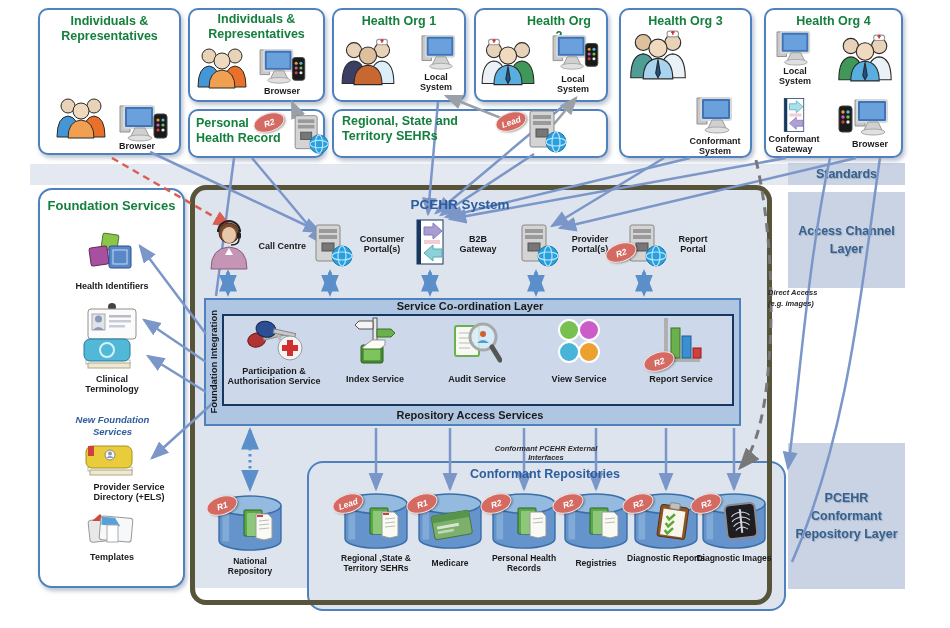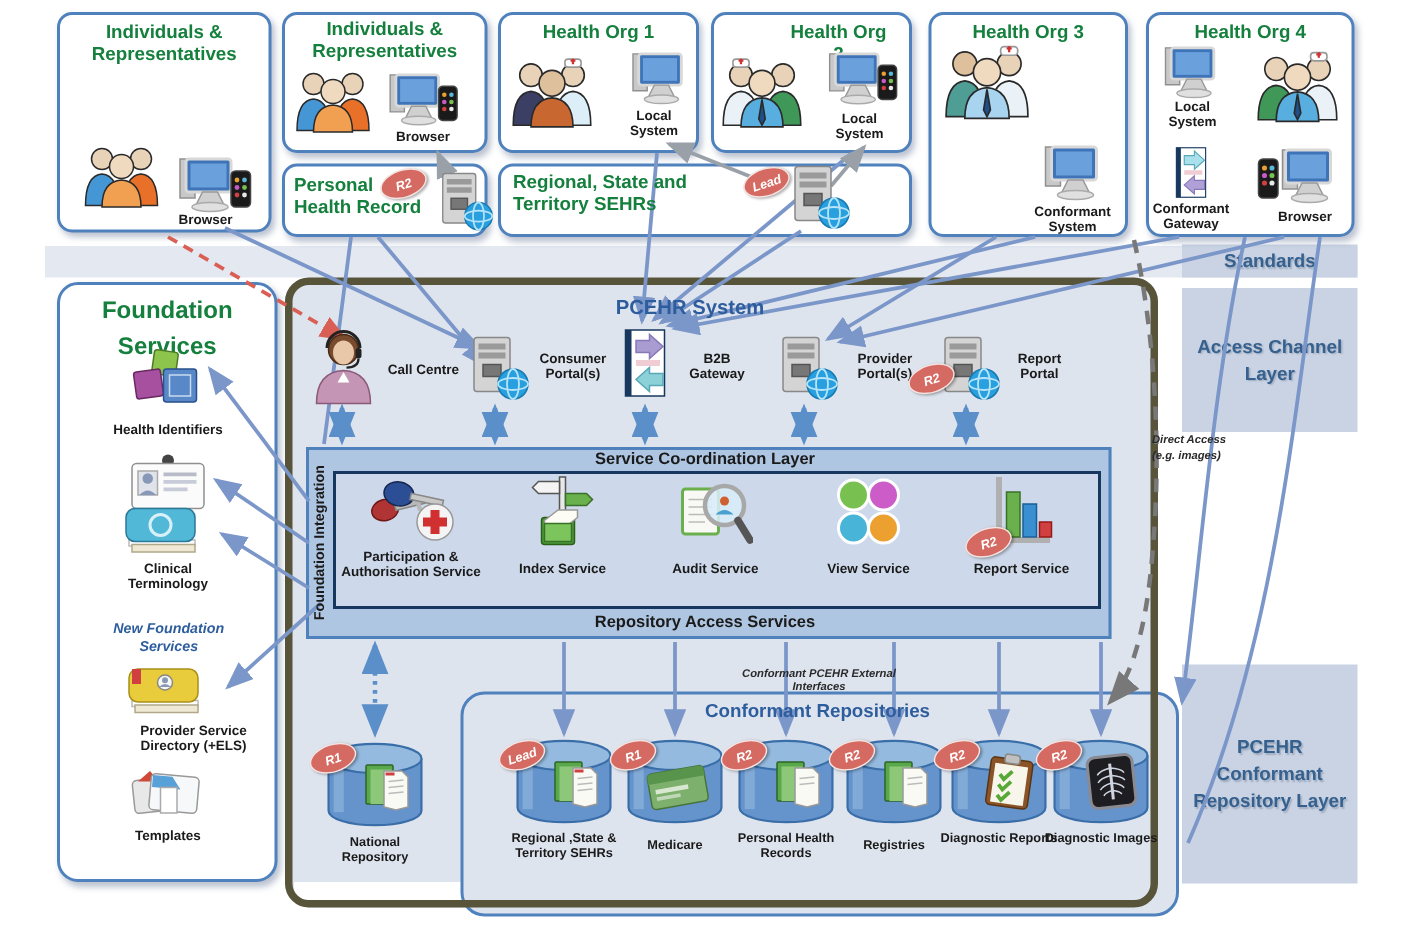--- a/index.html
+++ b/index.html
@@ -354,21 +354,21 @@
         <circle cx="11" cy="24" r="1.7" fill="#e8e8e8"></circle>
       <path d="M18,2 h10 v26 h-10 z" fill="#c8c8c8" stroke="#909090"></path>
       <rect x="20" y="2" width="30" height="22" rx="2" fill="#3f74b8" stroke="#d8d8d8" stroke-width="2"></rect>
       <rect x="23" y="5" width="24" height="16" fill="#6aa0dc"></rect>
       <path d="M31,24 h10 l4,8 h-18 z" fill="#d0d0d0" stroke="#999"></path>
       <ellipse cx="36" cy="34" rx="12" ry="3" fill="#e0e0e0" stroke="#aaa"></ellipse>
       </svg>
     </span>
   <div class="ilabel" style="left:846px;top:139px;width:48px;">Browser</div>
 
-  <div class="btitle" style="left:38px;top:196px;width:147px;font-size:16px;line-height:1.5;">Foundation Services</div>
+  <div class="btitle" style="left:38px;top:196px;width:147px;font-size:13px;line-height:1.5;">Foundation Services</div>
   <span class="ico" style="left:86px;top:232px;">
     <svg width="50" height="46" viewBox="0 0 50 46">
       <rect x="16" y="2" width="16" height="16" rx="2" fill="#8cc44c" stroke="#4a7a24" transform="rotate(8 24 10)"></rect>
       <rect x="4" y="15" width="18" height="18" rx="2" fill="#a850a0" stroke="#682860" transform="rotate(-8 13 24)"></rect>
       <rect x="23" y="14" width="22" height="22" rx="2" fill="#5888c8" stroke="#28508a"></rect>
       <rect x="27" y="18" width="14" height="14" fill="none" stroke="#c8daf0"></rect>
       </svg>
     </span>
   <div class="ilabel" style="left:62px;top:281px;width:100px;">Health Identifiers</div>
   <span class="ico" style="left:86px;top:300px;">

